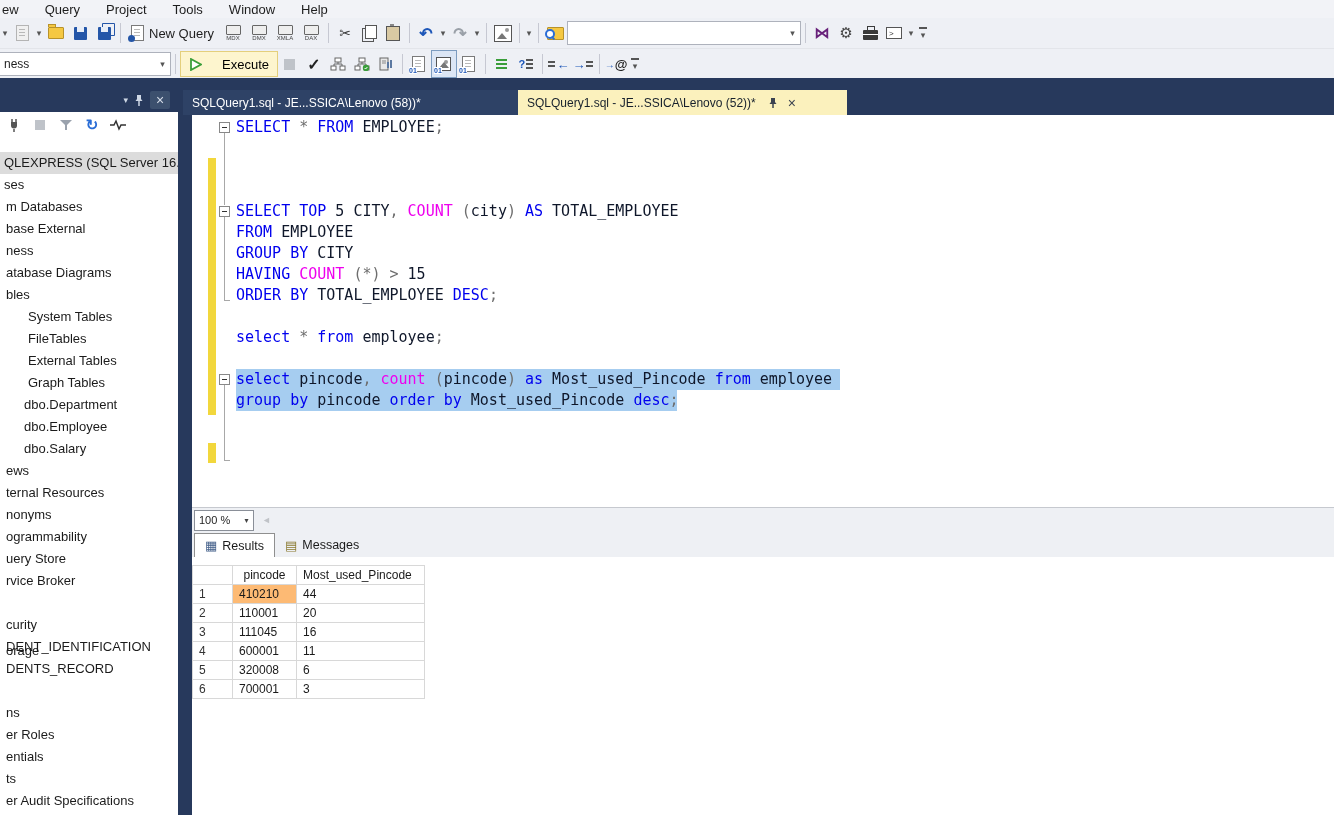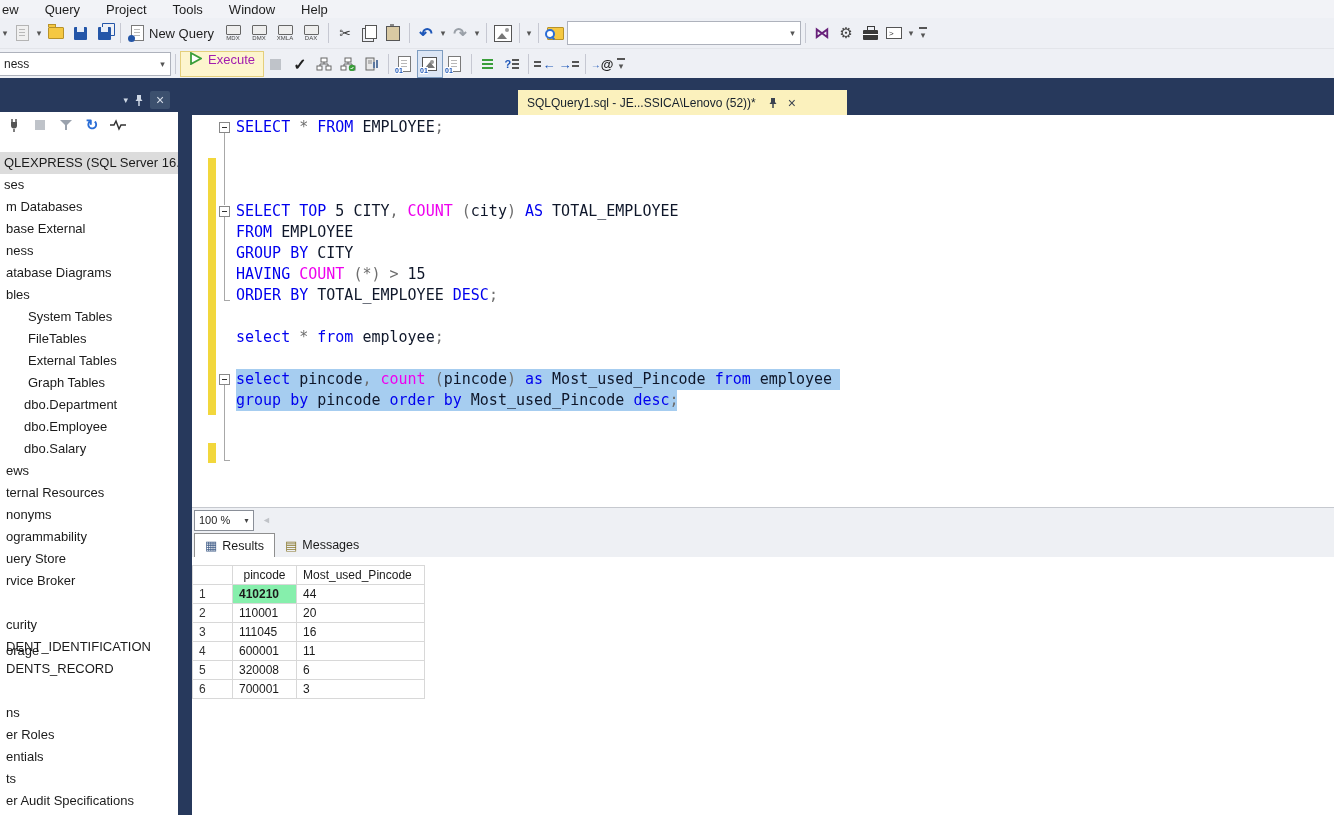--- a/index.html
+++ b/index.html
@@ -50,21 +50,21 @@
   .sh-searchfolder::before{content:"";position:absolute;left:-3px;top:1px;width:6px;height:6px;border:2px solid #2a6dd6;border-radius:50%;background:#fff;}
   .sh-searchfolder::after{content:"";position:absolute;left:4px;top:8px;width:2px;height:4px;background:#2a6dd6;transform:rotate(-45deg);}
   .sh-toolbox{width:15px;height:10px;background:#3a3a3a;border-radius:1px;position:relative;margin-top:4px;}
   .sh-toolbox::before{content:"";position:absolute;top:-4px;left:4px;width:6px;height:3px;border:1.5px solid #3a3a3a;border-bottom:none;}
   .sh-toolbox::after{content:"";position:absolute;top:4px;left:0;width:15px;height:1px;background:#fff;}
   .sh-console{width:16px;height:12px;border:1px solid #555;background:#fff;position:relative;font-size:8px;color:#333;display:flex;align-items:center;padding-left:2px;box-sizing:border-box;}
   .overflow{display:inline-flex;flex-direction:column;align-items:center;width:14px;}
   .overflow .bar{width:8px;height:2px;background:#555;margin-bottom:1px;}
   .overflow .caret{width:auto;}
   .sh-stop{width:11px;height:11px;background:#bfc3c9;}
-  .exec-btn{display:inline-flex;align-items:flex-start;gap:6px;height:24px;padding:0 8px;background:#fdf5ce;border:1px solid #e4cf7c;font-size:13px;color:#a21caf;}
+  .exec-btn{display:inline-flex;align-items:center;gap:20px;height:24px;padding:0 8px;background:#fdf5ce;border:1px solid #e4cf7c;font-size:13px;color:#000000;}
   .resic{width:20px;height:18px;position:relative;display:inline-flex;align-items:center;justify-content:center;}
   .resic .zl{position:absolute;left:0;bottom:-1px;font-size:7px;color:#1d56b8;font-weight:bold;background:#fff;line-height:7px;}
   .sel-ic{border:1px solid #7d9cc0;background:#dce6f5;}
   .bars3{display:inline-flex;flex-direction:column;gap:2px;}
   .bars3 i{display:block;width:11px;height:2px;background:#3a9e3a;}
   .arrlines{display:inline-flex;align-items:center;gap:1px;font-size:13px;font-weight:bold;color:#1d56b8;}
   .minibars{display:inline-flex;flex-direction:column;gap:2px;}
   .minibars i{display:block;width:7px;height:2px;background:#555;}
   .q-g{color:#1d56b8;font-size:11px;font-weight:bold;margin-right:1px;}
   .at-wrap{display:inline-flex;align-items:center;}
@@ -123,21 +123,21 @@
   .res-tab.active{background:#fff;border:1px solid #8f8f8f;border-bottom:none;}
   .grid-g{color:#44608a;font-size:13px;}
   .note-g{color:#8a7a30;font-size:13px;}
   .gridarea{position:absolute;left:0;top:50px;width:100%;height:258px;background:#fff;}
   table.rgrid{border-collapse:collapse;position:absolute;left:0;top:8px;background:#fff;font-size:12px;color:#1a1a1a;}
   table.rgrid th,table.rgrid td{border:1px solid #d8d8d8;height:19px;padding:0 6px;font-weight:normal;box-sizing:border-box;}
   table.rgrid thead th{text-align:center;}
   table.rgrid .rn{width:40px;text-align:left;color:#333;}
   table.rgrid .c1{width:64px;}
   table.rgrid .c2{width:128px;text-align:left;}
-  table.rgrid td.selcell{background:#86efac;border:1px dotted #444;font-weight:bold;}
+  table.rgrid td.selcell{background:#fdba74;border:1px dotted #444;}
 
   svg{display:block;}
 </style>
 </head>
 <body>
 
 <div class="app">
 
   <div class="menubar">
     <span class="menu-item">ew</span>
@@ -399,20 +399,23 @@
           <div class="tree-row" style="top: 546px; padding-left: 6px;">DENTS_RECORD</div>
           <div class="tree-row" style="top: 568px; padding-left: 6px;"></div>
           <div class="tree-row" style="top: 590px; padding-left: 6px;">ns</div>
           <div class="tree-row" style="top: 612px; padding-left: 6px;">er Roles</div>
           <div class="tree-row" style="top: 634px; padding-left: 6px;">entials</div>
           <div class="tree-row" style="top: 656px; padding-left: 6px;">ts</div>
           <div class="tree-row" style="top: 678px; padding-left: 6px;">er Audit Specifications</div>
         </div>
     </div>
 
+    <div class="doc-tab inactive">
+      <span>SQLQuery1.sql - JE...SSICA\Lenovo (58))*</span>
+    </div>
     <div class="doc-tab active">
       <span>SQLQuery1.sql - JE...SSICA\Lenovo (52))*</span>
       <span class="ticons">
         <svg width="10" height="12" viewBox="0 0 10 12">
             <path d="M3 1h4v4l1.5 2h-7L3 5z" fill="#3b4350"></path>
             <line x1="5" y1="7" x2="5" y2="11" stroke="#3b4350" stroke-width="1.5"></line>
           </svg>
         <span class="tclose">×</span>
       </span>
     </div>

